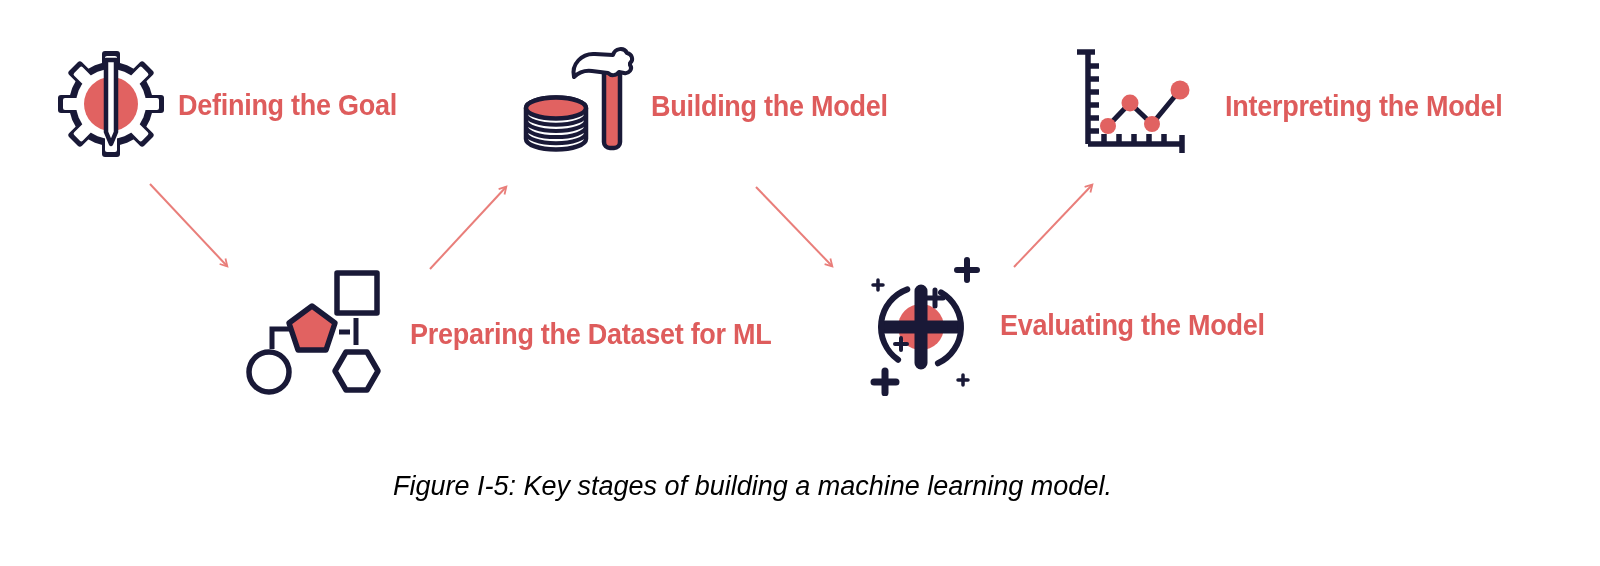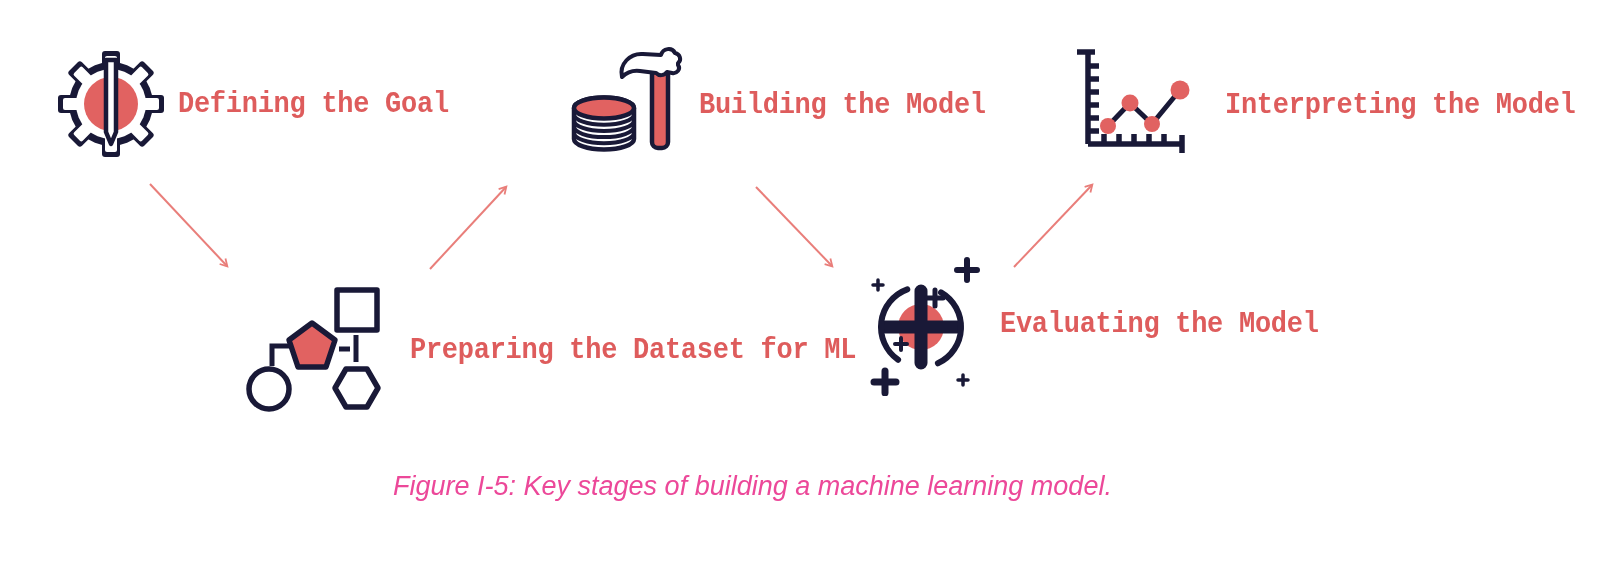--- a/index.html
+++ b/index.html
@@ -1,42 +1,42 @@
 <!DOCTYPE html>
 <html><head>
 <meta charset="utf-8">
 <style>
   html,body{margin:0;padding:0;}
   body{
     width:1600px;height:566px;position:relative;background:#ffffff;
     font-family:"Liberation Sans",sans-serif;overflow:hidden;
   }
-  .stage{position:absolute;font-family:Liberation Mono, monospace;}
+  .stage{position:absolute;}
   .stage-icon{position:absolute;left:0;top:0;display:block;}
   .stage-label{
     position:absolute;white-space:nowrap;font-weight:bold;font-size:30px;
     color:#DE5C5C;letter-spacing:-0.3px;line-height:1.1;
     transform:scaleX(0.9);transform-origin:left top;
   }
   
   .s1{left:55px;top:46px;width:360px;height:120px}
   .s1 .stage-label{left:123px;top:42px}
-  .s2{left:245px;top:285px;width:560px;height:130px}
+  .s2{left:245px;top:268px;width:560px;height:130px}
   .s2 .stage-label{left:165px;top:49px}
-  .s3{left:564px;top:44px;width:400px;height:118px}
+  .s3{left:516px;top:44px;width:400px;height:118px}
   .s3 .stage-label{left:135px;top:45px}
   .s4{left:853px;top:254px;width:440px;height:145px}
   .s4 .stage-label{left:147px;top:54px}
   .s5{left:1068px;top:44px;width:480px;height:115px}
   .s5 .stage-label{left:157px;top:45px}
 
   .arrow-layer{position:absolute;left:0;top:0;width:1600px;height:566px;pointer-events:none;}
   .caption{
     position:absolute;left:393px;top:471px;font-style:italic;font-size:27px;
-    color:#ec4899;white-space:nowrap;letter-spacing:0;
+    color:#000000;white-space:nowrap;letter-spacing:0;
   }
 </style>
 </head>
 <body>
 
 <svg class="arrow-layer" viewBox="0 0 1600 566" aria-hidden="true">
   <defs>
     <marker id="ah" markerWidth="12" markerHeight="12" refX="7.5" refY="5" orient="auto" markerUnits="userSpaceOnUse">
       <path d="M1,1 L8,5 L1,9" fill="none" stroke="#E97E7A" stroke-width="1.8"></path>
     </marker>

